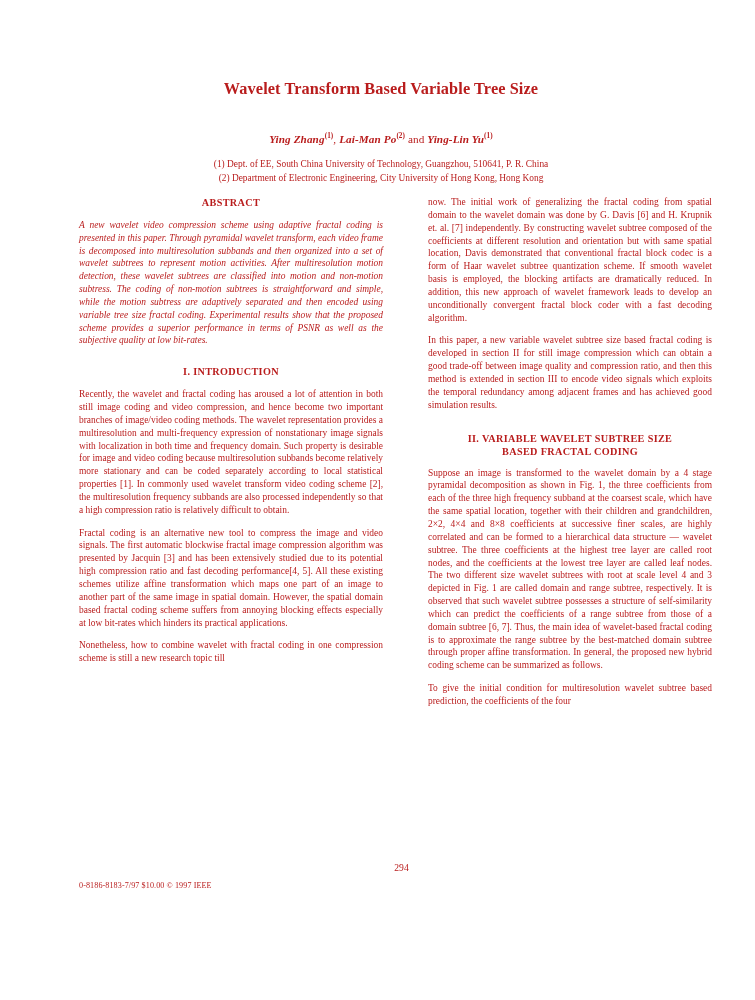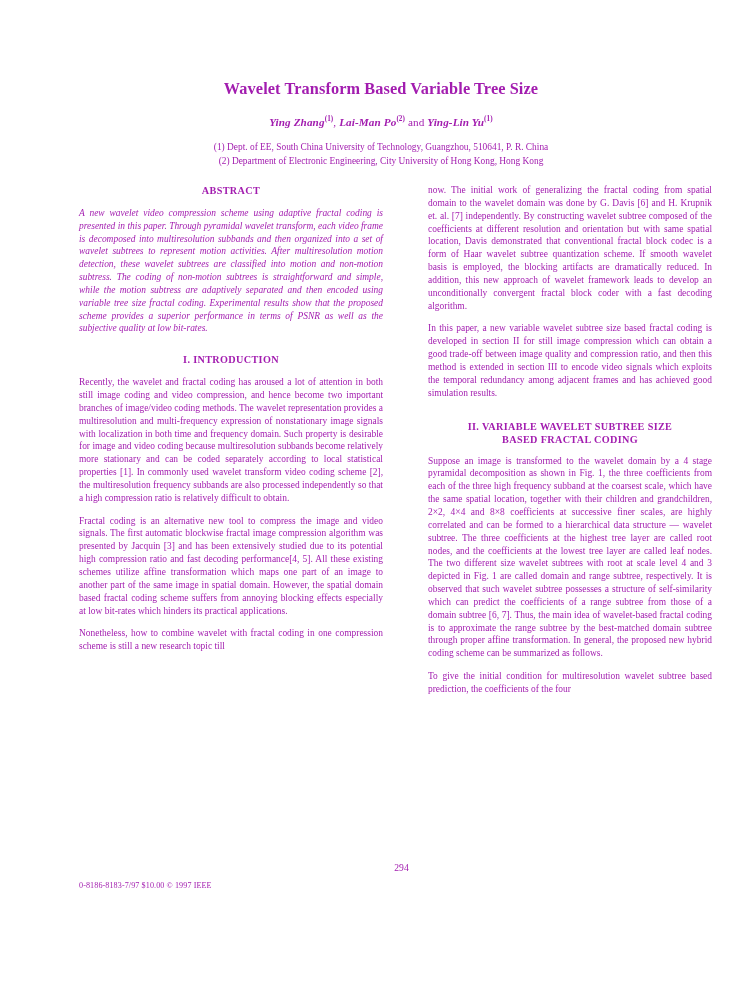--- a/index.html
+++ b/index.html
@@ -7,21 +7,21 @@
     padding: 0;
     background: #ffffff;
   }
   .page {
     position: relative;
     width: 755px;
     height: 1000px;
     background: #ffffff;
     overflow: hidden;
     font-family: "Liberation Serif", "DejaVu Serif", serif;
-    color: #a21caf;
+    color: #b91c1c;
     box-sizing: border-box;
   }
   .sheet {
     position: absolute;
     left: 0;
     top: 0;
     width: 755px;
     height: 1000px;
     background: #ffffff;
   }
@@ -37,21 +37,21 @@
   .paper-title {
     font-size: 16.3px;
     font-weight: bold;
     line-height: 1.33;
     letter-spacing: 0.1px;
     margin: 0;
   }
   .paper-title .tl2 { display: block; }
 
   .authors {
-    margin-top: 15px;
+    margin-top: 32px;
     font-size: 11.2px;
     font-style: italic;
     font-weight: bold;
     letter-spacing: 0.1px;
     text-align: center;
   }
   .authors sup {
     font-size: 7.2px;
     font-style: normal;
     font-weight: bold;
@@ -66,21 +66,21 @@
     margin-top: 14px;
     font-size: 9.4px;
     line-height: 1.42;
     text-align: center;
   }
   .affil-line { white-space: nowrap; }
 
   
   .col {
     position: absolute;
-    top: 184px;
+    top: 196px;
     width: 304px;
     font-size: 9.45px;
     line-height: 1.36;
     text-align: justify;
   }
   .col-left  { left: 79px; }
   .col-right { left: 400px; width: 284px; margin-left: 28px; }
 
   .sec-head {
     text-align: center;

